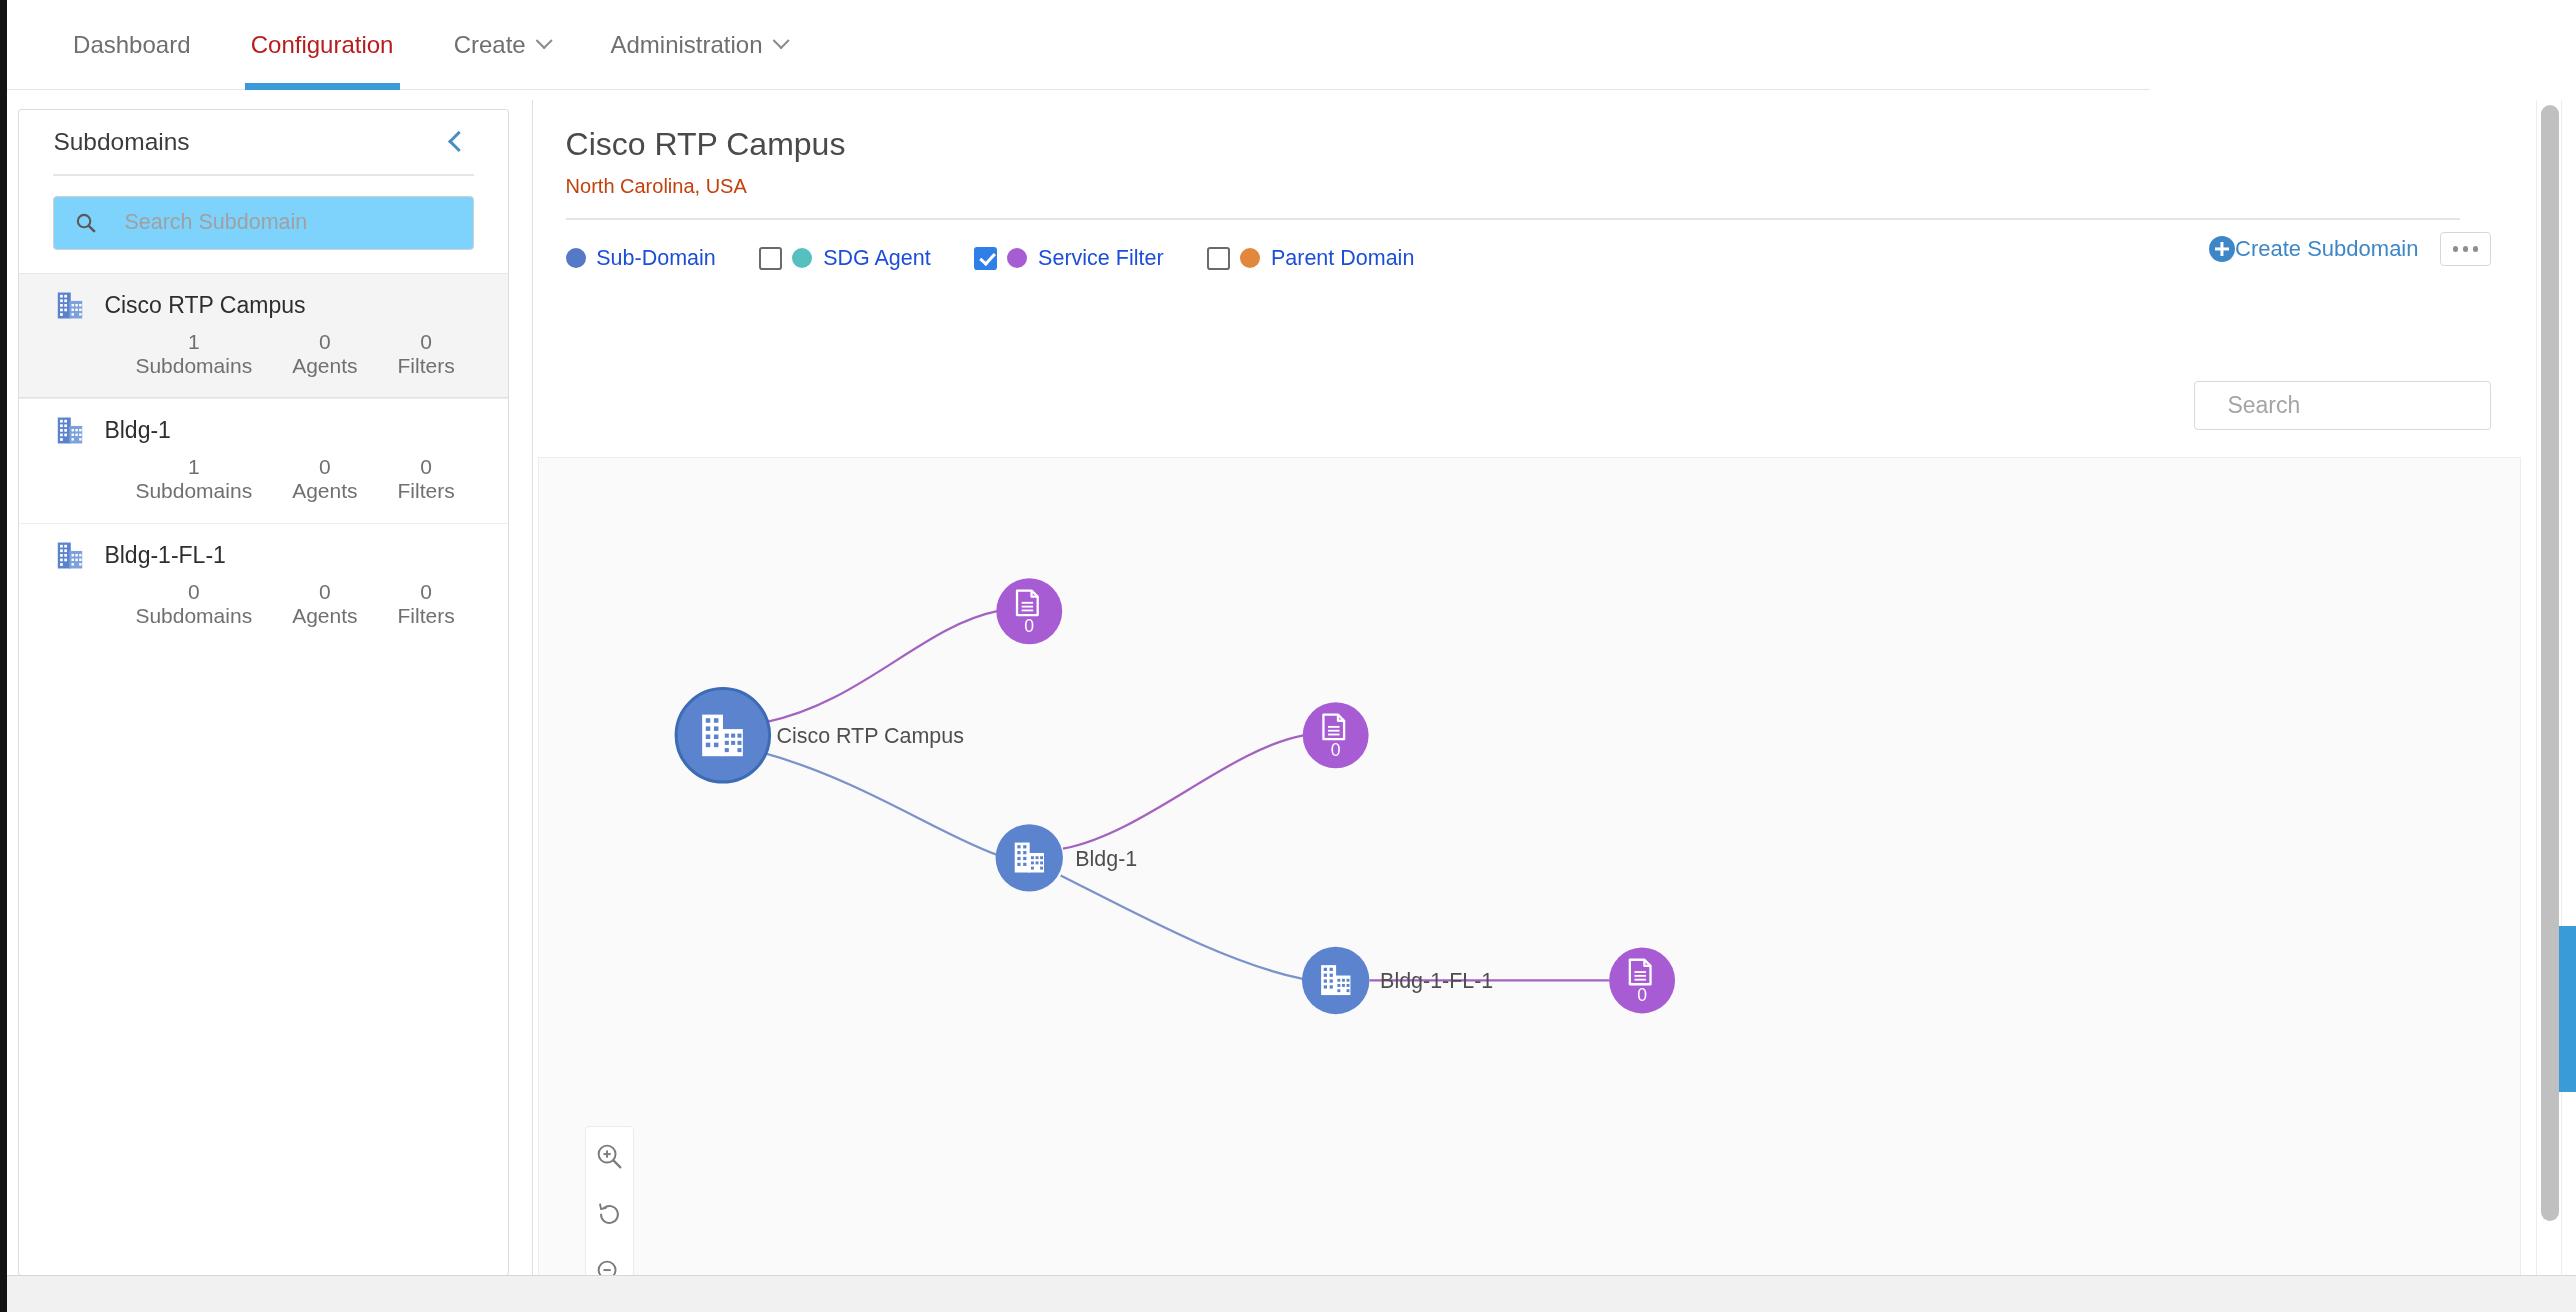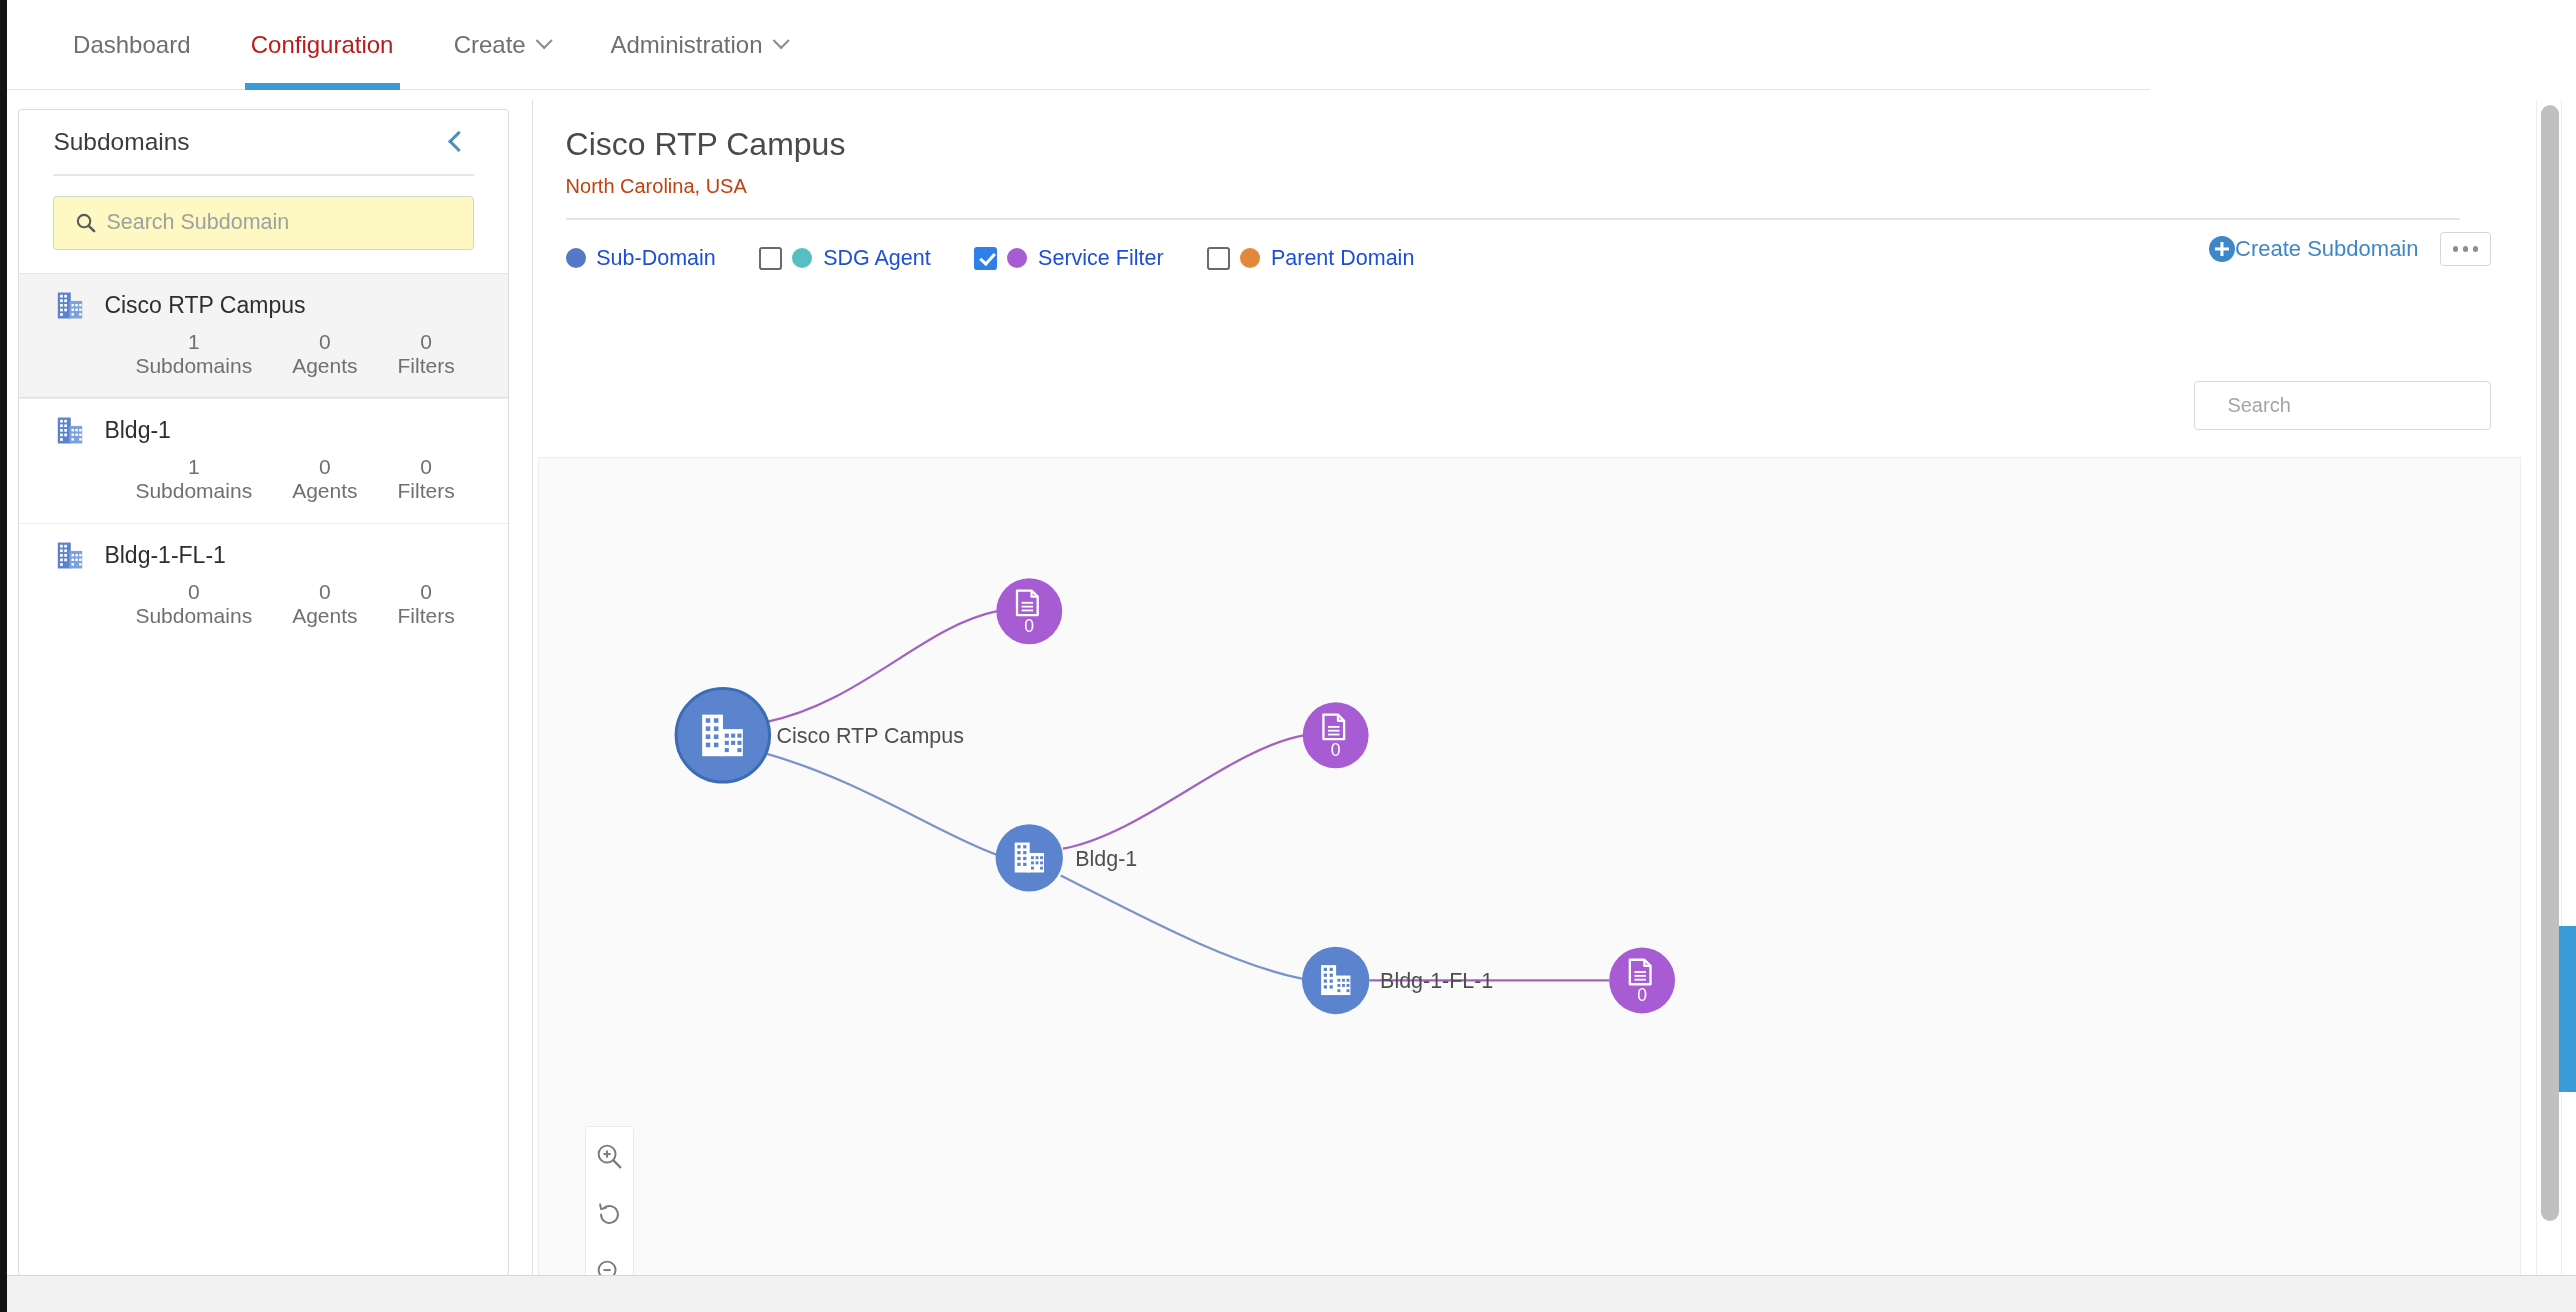--- a/index.html
+++ b/index.html
@@ -103,23 +103,23 @@
     height: 1.5px; background: #e6e6e6;
     margin: 0 34px;
   }
   .sb-search-wrap { padding: 20px 34px 0 34px; }
   .search-box {
     height: 54px;
     border: 1.5px solid #d2d2d2;
     border-radius: 3.8px;
     display: flex;
     align-items: center;
-    gap: 9px;
+    gap: 27px;
     padding: 0 20px;
-    background: #fef9c3;
+    background: #7dd3fc;
   }
   .search-box input {
     border: 0; outline: 0;
     font-size: 21.5px;
     color: #444;
     font-family: "Liberation Sans", sans-serif;
     flex: 1;
     background: transparent;
   }
   .search-box input::placeholder { color: #a0a0a0; }
@@ -243,21 +243,21 @@
     width: 297px; height: 49px;
     border: 1.5px solid #d9d9d9;
     border-radius: 3.8px;
     background: #fff;
     display: flex; align-items: center;
     gap: 14px; padding: 0 18.4px;
     z-index: 9;
   }
   .main-search input {
     border: 0; outline: 0; flex: 1;
-    font-size: 20px; color: #444;
+    font-size: 23px; color: #444;
     font-family: "Liberation Sans", sans-serif;
     background: transparent;
   }
   .main-search input::placeholder { color: #a5a5a5; }
 
   
   #canvas {
     position: absolute;
     left: 4.6px; top: 357px;
     width: 1983px; height: 918px;

